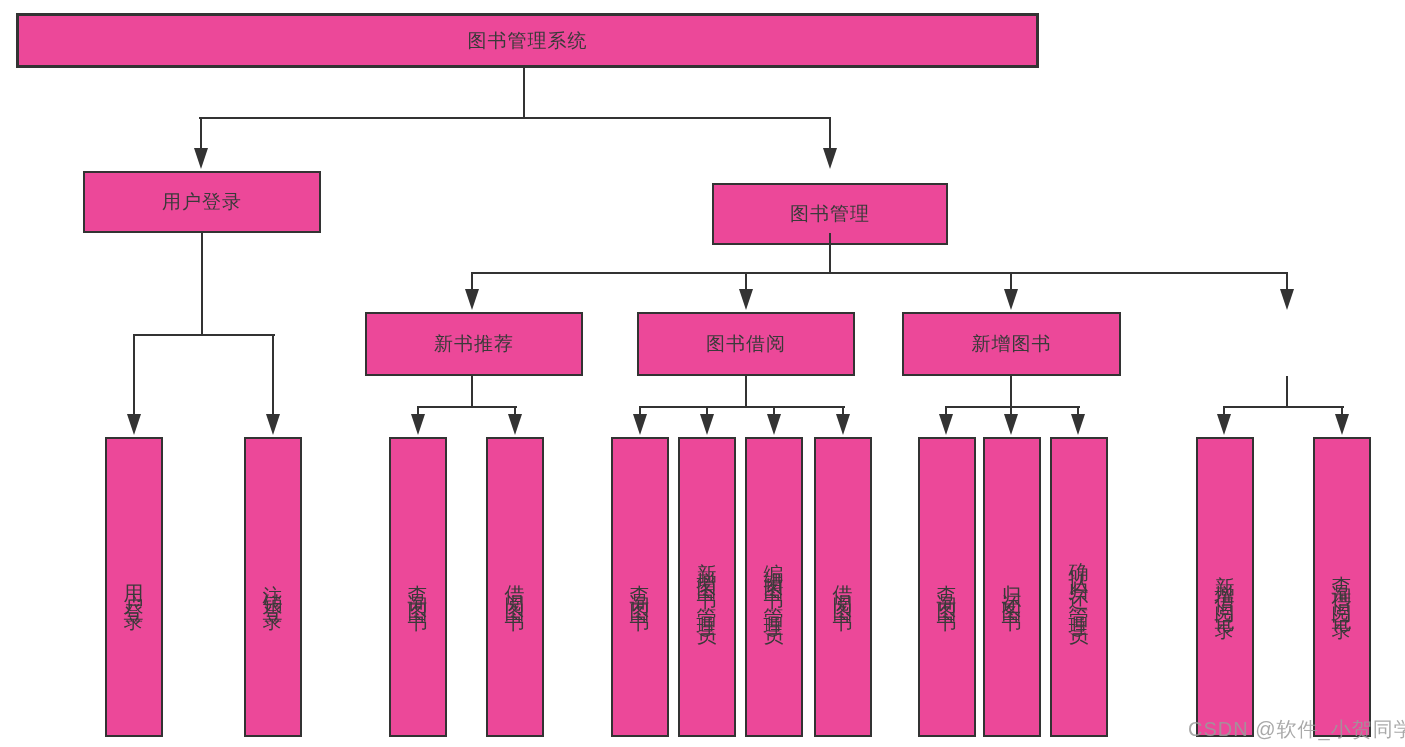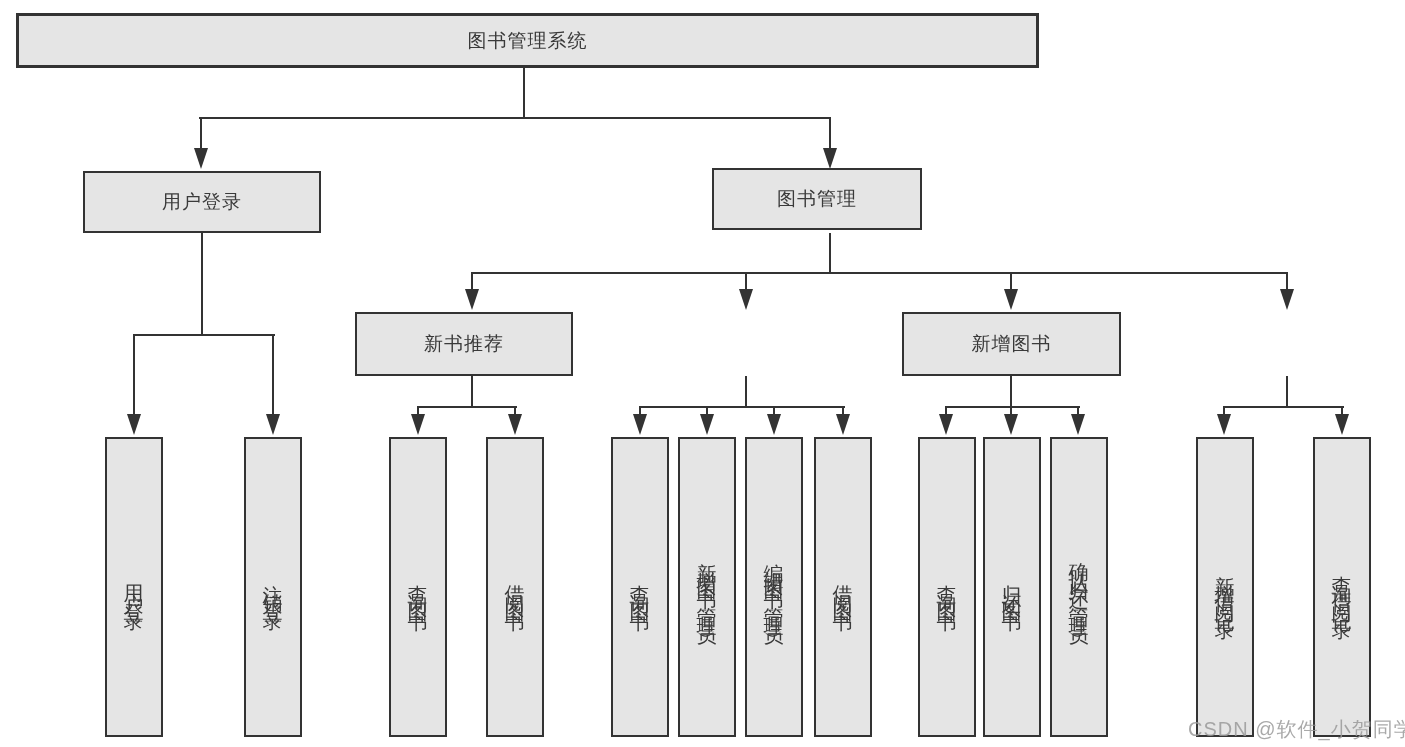--- a/index.html
+++ b/index.html
@@ -3,21 +3,21 @@
 <meta charset="utf-8">
 <style>
   html,body{margin:0;padding:0;background:#fff;}
   .stage{
     position:relative;width:1405px;height:747px;background:#fff;overflow:hidden;
     font-family:"Liberation Sans","DejaVu Sans",sans-serif;
     --line:#333;--txt:#3a3a3a;
   }
   .box{
     position:absolute;box-sizing:border-box;border:2px solid var(--line);
-    background:#e5e5e5;display:flex;align-items:center;justify-content:center;
+    background:#ec4899;display:flex;align-items:center;justify-content:center;
     color:var(--txt);
   }
   .box.root{border-width:3px;}
   .box.h span{font-size:19px;letter-spacing:1px;white-space:nowrap;}
   .box.v{width:58px;height:300px;}
   .box.v span{
     writing-mode:vertical-lr;font-size:20px;line-height:1;
     letter-spacing:9px;white-space:nowrap;
   }
   .vl{position:absolute;width:2px;background:var(--line);}
@@ -44,21 +44,21 @@
   <div class="vl" style="left:523px;top:68px;height:50px"></div>
   <div class="hl" style="left:199px;top:117px;width:632px"></div>
   <div class="vl" style="left:200px;top:117px;height:34px"></div>
   <i class="ar" style="left:194px;top:148px"></i>
   <div class="vl" style="left:829px;top:117px;height:34px"></div>
   <i class="ar" style="left:823px;top:148px"></i>
 
   <div class="box h" style="left:83px;top:171px;width:238px;height:62px">
     <span>用户登录</span>
   </div>
-  <div class="box h" style="left:712px;top:168px;width:210px;height:62px">
+  <div class="box h" style="left:712px;top:183px;width:236px;height:62px">
     <span>图书管理</span>
   </div>
 
   <div class="vl" style="left:201px;top:233px;height:103px"></div>
   <div class="hl" style="left:133px;top:334px;width:142px"></div>
   <div class="vl" style="left:133px;top:334px;height:84px"></div>
   <i class="ar" style="left:127px;top:414px"></i>
   <div class="vl" style="left:272px;top:334px;height:84px"></div>
   <i class="ar" style="left:266px;top:414px"></i>
 
@@ -66,22 +66,25 @@
   <div class="hl" style="left:471px;top:272px;width:817px"></div>
   <div class="vl" style="left:471px;top:272px;height:20px"></div>
   <i class="ar" style="left:465px;top:289px"></i>
   <div class="vl" style="left:745px;top:272px;height:20px"></div>
   <i class="ar" style="left:739px;top:289px"></i>
   <div class="vl" style="left:1010px;top:272px;height:20px"></div>
   <i class="ar" style="left:1004px;top:289px"></i>
   <div class="vl" style="left:1286px;top:272px;height:20px"></div>
   <i class="ar" style="left:1280px;top:289px"></i>
 
-  <div class="box h" style="left:355px;top:312px;width:218px;height:64px">
+  <div class="box h" style="left:365px;top:312px;width:218px;height:64px">
     <span>新书推荐</span>
+  </div>
+  <div class="box h" style="left:637px;top:312px;width:218px;height:64px">
+    <span>图书借阅</span>
   </div>
   <div class="box h" style="left:902px;top:312px;width:219px;height:64px">
     <span>新增图书</span>
   </div>
 
   <div class="vl" style="left:471px;top:376px;height:32px"></div>
   <div class="vl" style="left:745px;top:376px;height:32px"></div>
   <div class="vl" style="left:1010px;top:376px;height:32px"></div>
   <div class="vl" style="left:1286px;top:376px;height:32px"></div>
 

